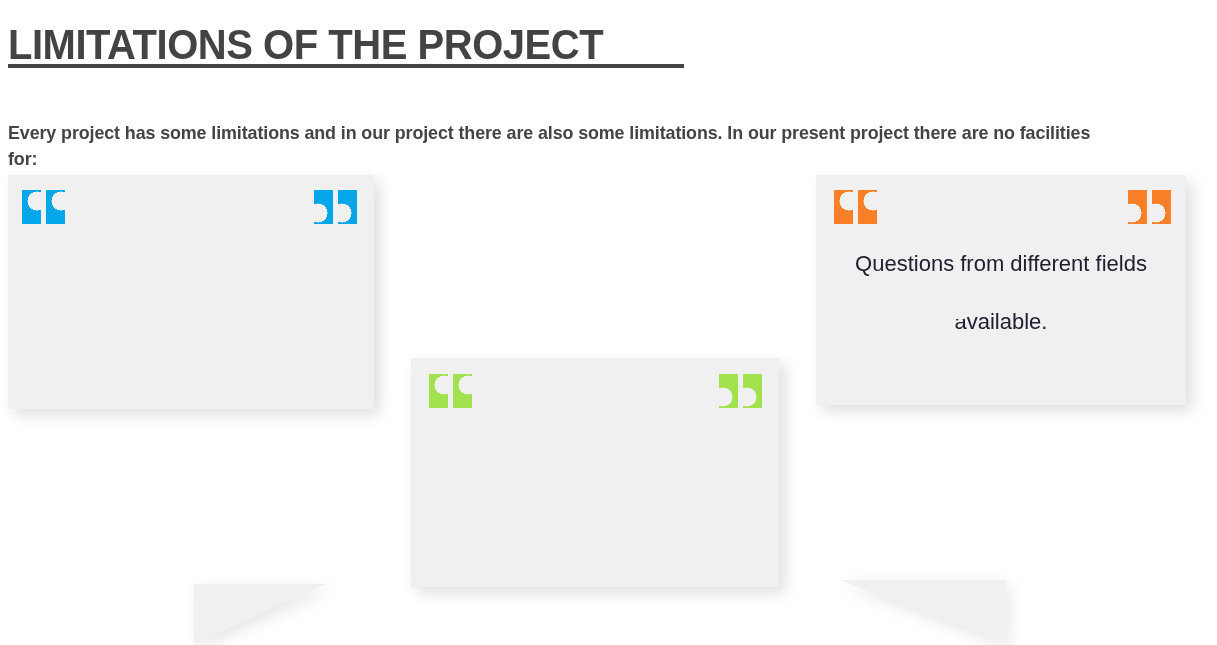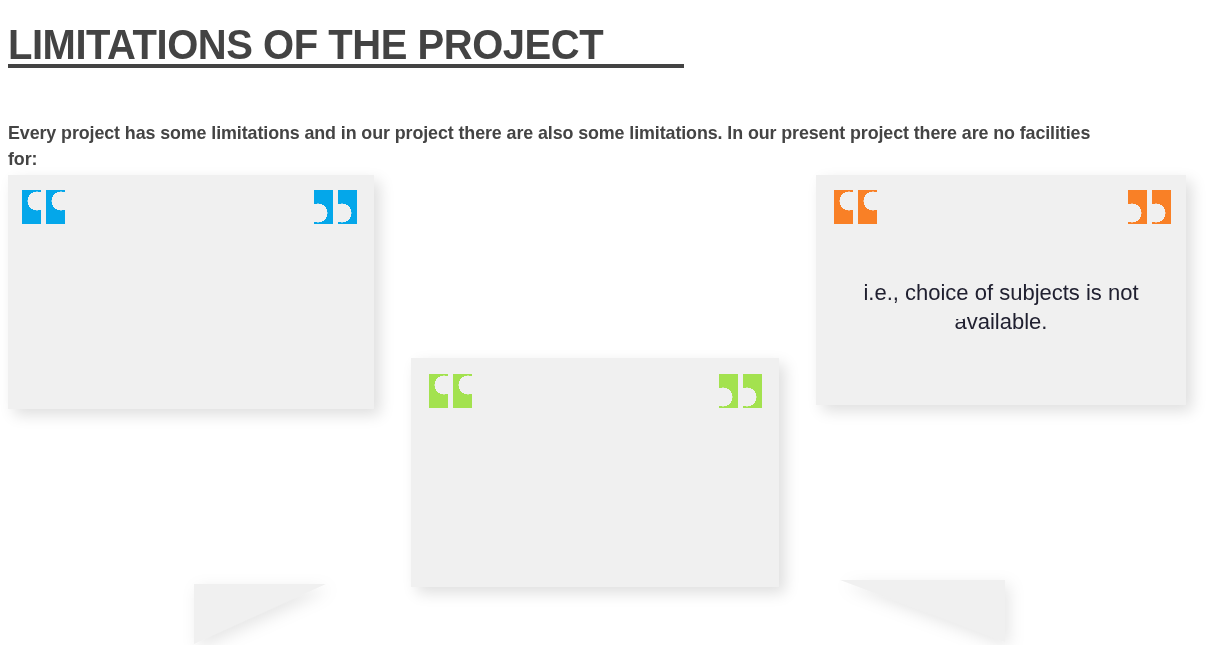--- a/index.html
+++ b/index.html
@@ -191,17 +191,17 @@
   <div class="bubble-tail"></div>
   <div class="quote open">
       <i></i>
       <i></i>
     </div>
   <div class="quote close">
       <i></i>
       <i></i>
     </div>
   <div class="bubble-text">
+    <span>Questions from different fields</span><br>
     <br>
-    <span>i.e., choice of subjects is not</span><br>
     <span class="clipped-word">available.</span>
   </div>
 </div>
 
 </body></html>

